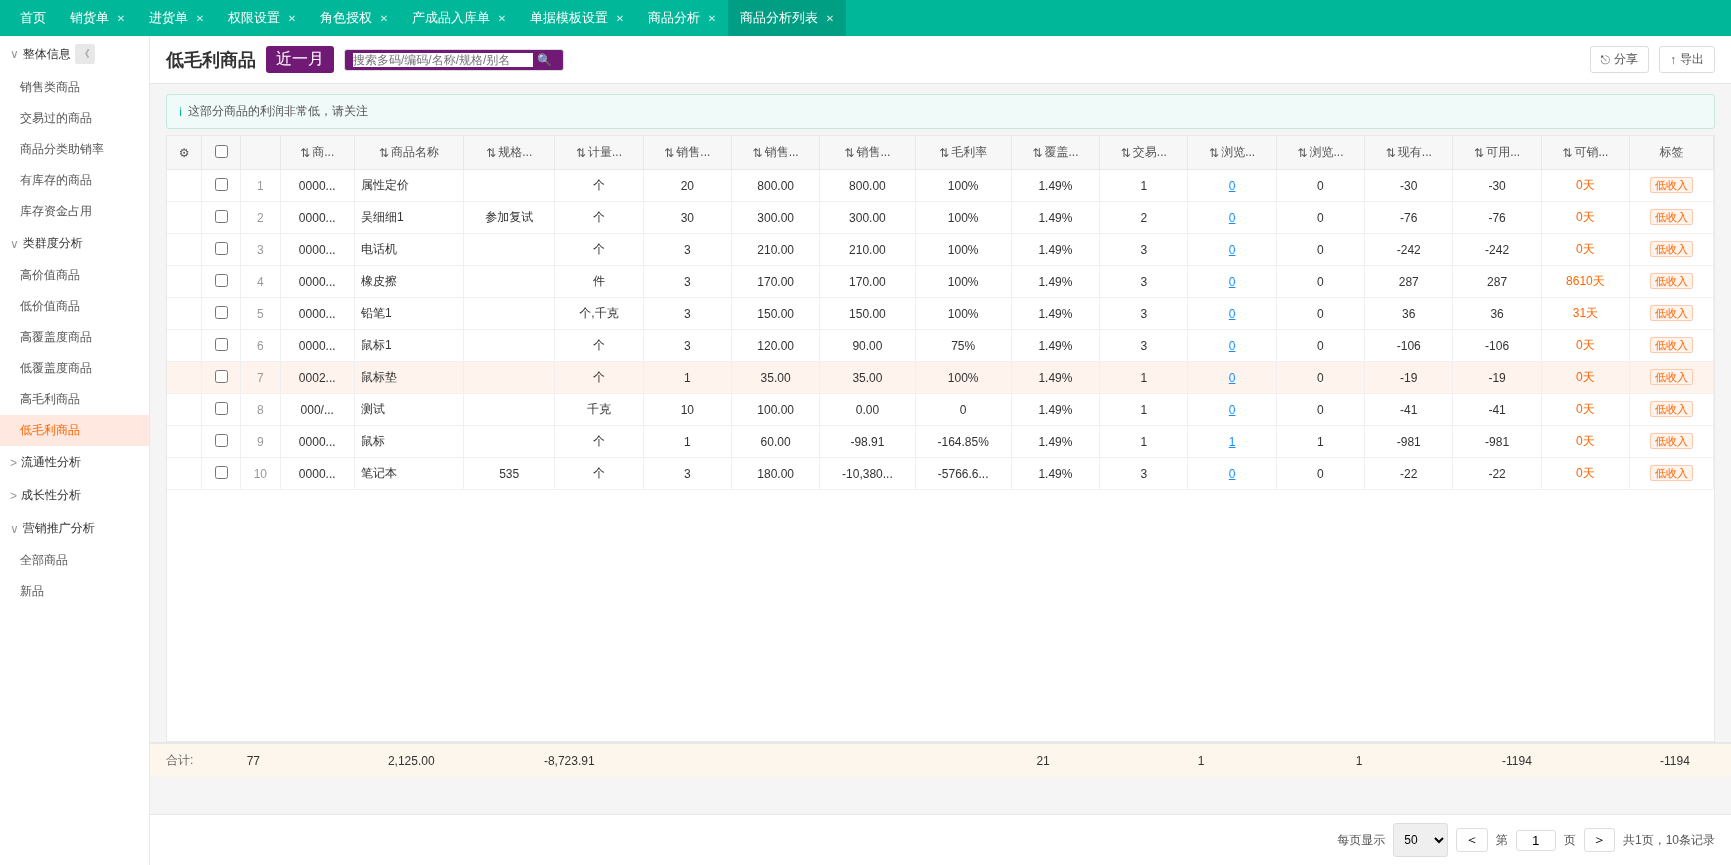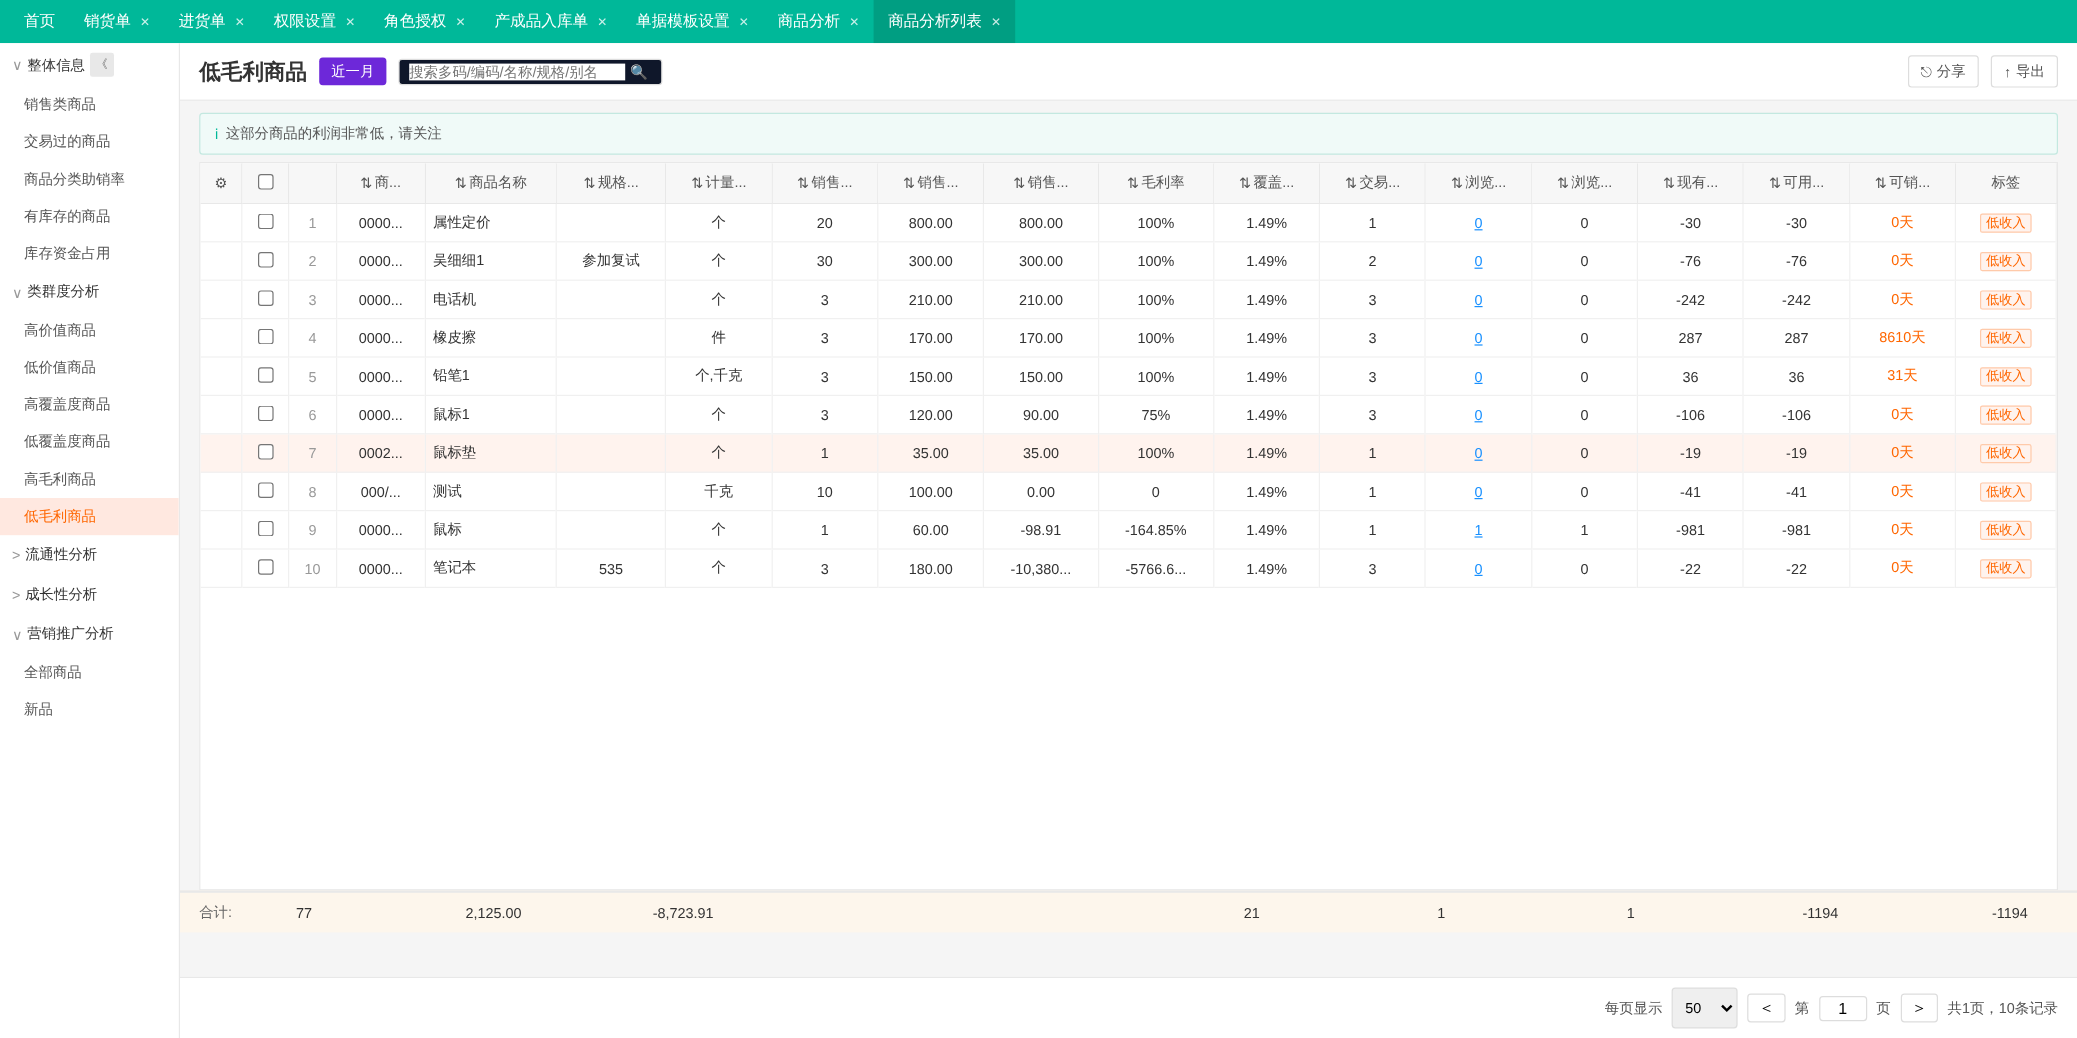--- a/index.html
+++ b/index.html
@@ -20,22 +20,22 @@
     .sidebar-group-title .arrow { margin-right: 4px; color: #999; }
     .sidebar-item { padding: 7px 10px 7px 20px; font-size: 12px; color: #555; cursor: pointer; }
     .sidebar-item.active { background: #ffe8e0; color: #ff6600; }
 
     
     .main { flex: 1; display: flex; flex-direction: column; overflow: hidden; background: #f5f5f5; }
 
     
     .main-header { display: flex; align-items: center; padding: 10px 16px; background: #fff; border-bottom: 1px solid #e8e8e8; gap: 10px; }
     .page-title { font-size: 18px; font-weight: bold; color: #333; }
-    .filter-btn { background: #6d28d9; color: #fff; border: none; border-radius: 3px; padding: 3px 10px; cursor: pointer; font-size: 12px; }
-    .search-box { display: flex; align-items: center; border: 1px solid #ddd; border-radius: 3px; padding: 3px 8px; background: #0f172a; min-width: 220px; }
+    .filter-btn { background: #701a75; color: #fff; border: none; border-radius: 3px; padding: 3px 10px; cursor: pointer; font-size: 16px; }
+    .search-box { display: flex; align-items: center; border: 1px solid #ddd; border-radius: 3px; padding: 3px 8px; background: #701a75; min-width: 220px; }
     .search-box input { border: none; outline: none; font-size: 12px; width: 180px; }
     .search-icon { color: #aaa; margin-left: 4px; cursor: pointer; }
     .header-actions { margin-left: auto; display: flex; gap: 10px; }
     .action-btn { display: flex; align-items: center; gap: 4px; color: #555; cursor: pointer; font-size: 12px; border: 1px solid #ddd; background: #fff; border-radius: 3px; padding: 4px 10px; }
 
     
     .notice-bar { background: #f0faf8; border: 1px solid #c3e8e0; margin: 10px 16px 6px; padding: 8px 12px; border-radius: 3px; font-size: 12px; color: #555; display: flex; align-items: center; gap: 6px; }
     .notice-icon { color: #00b899; }
 
     

